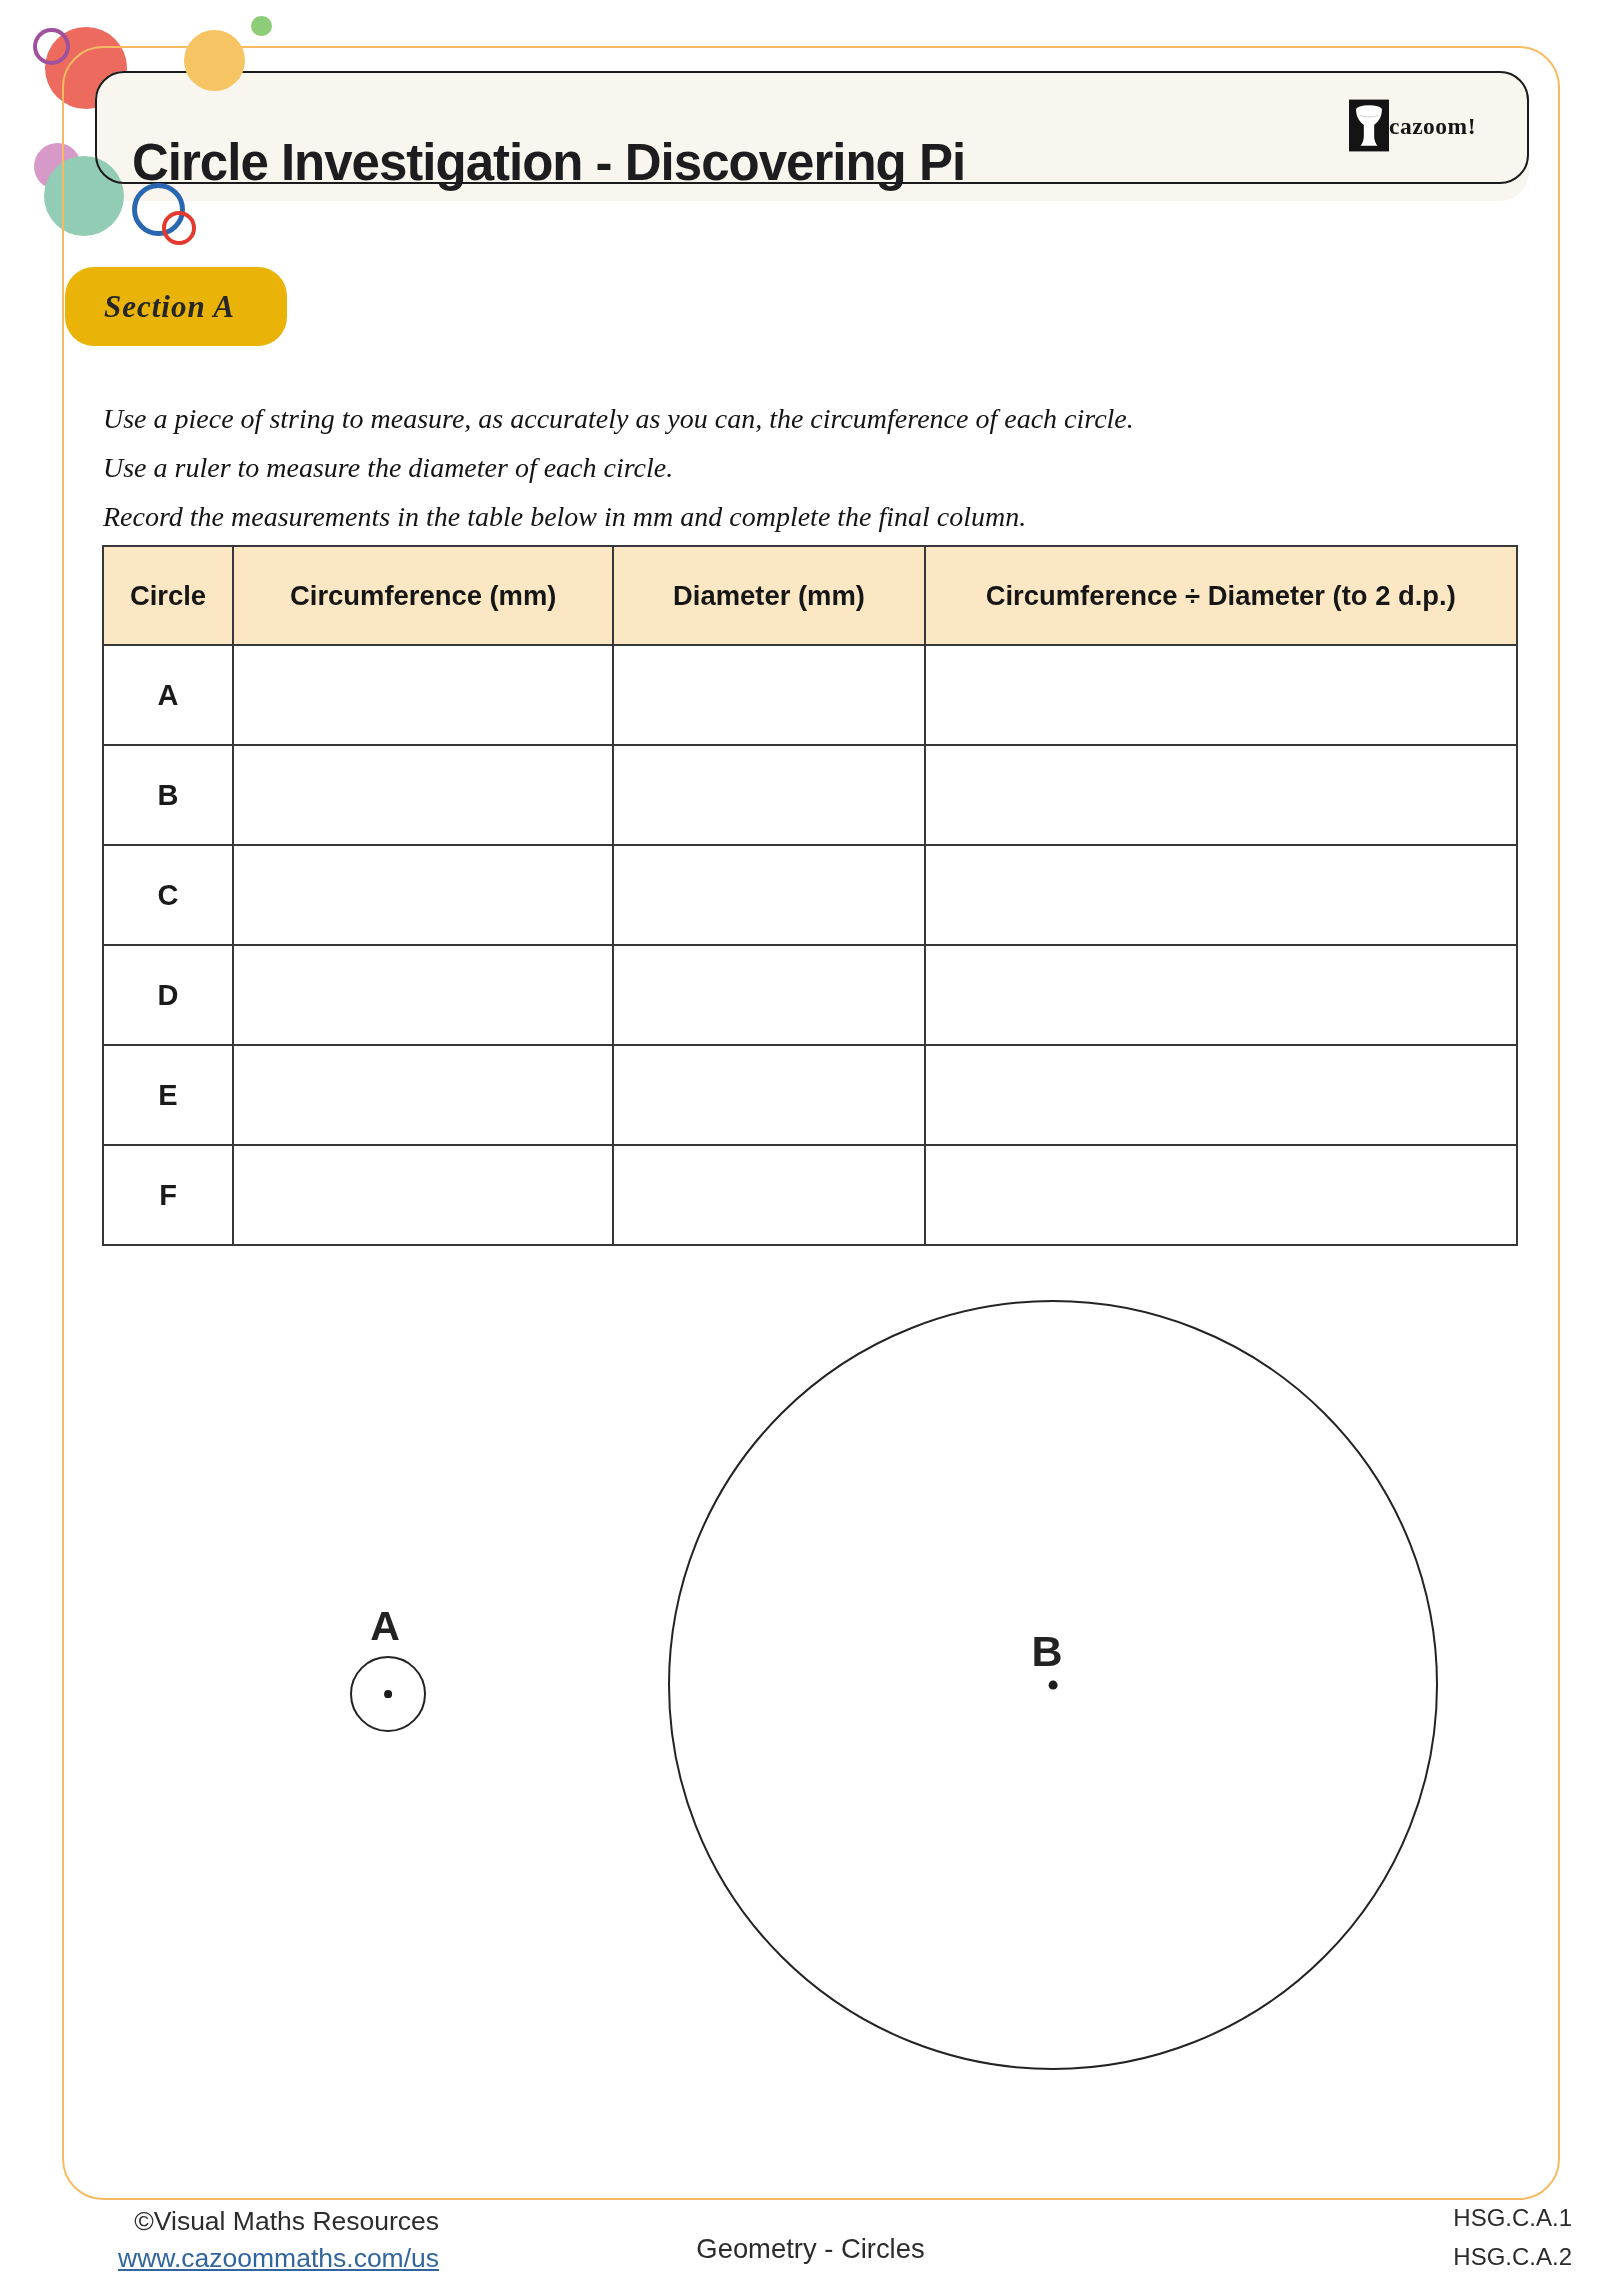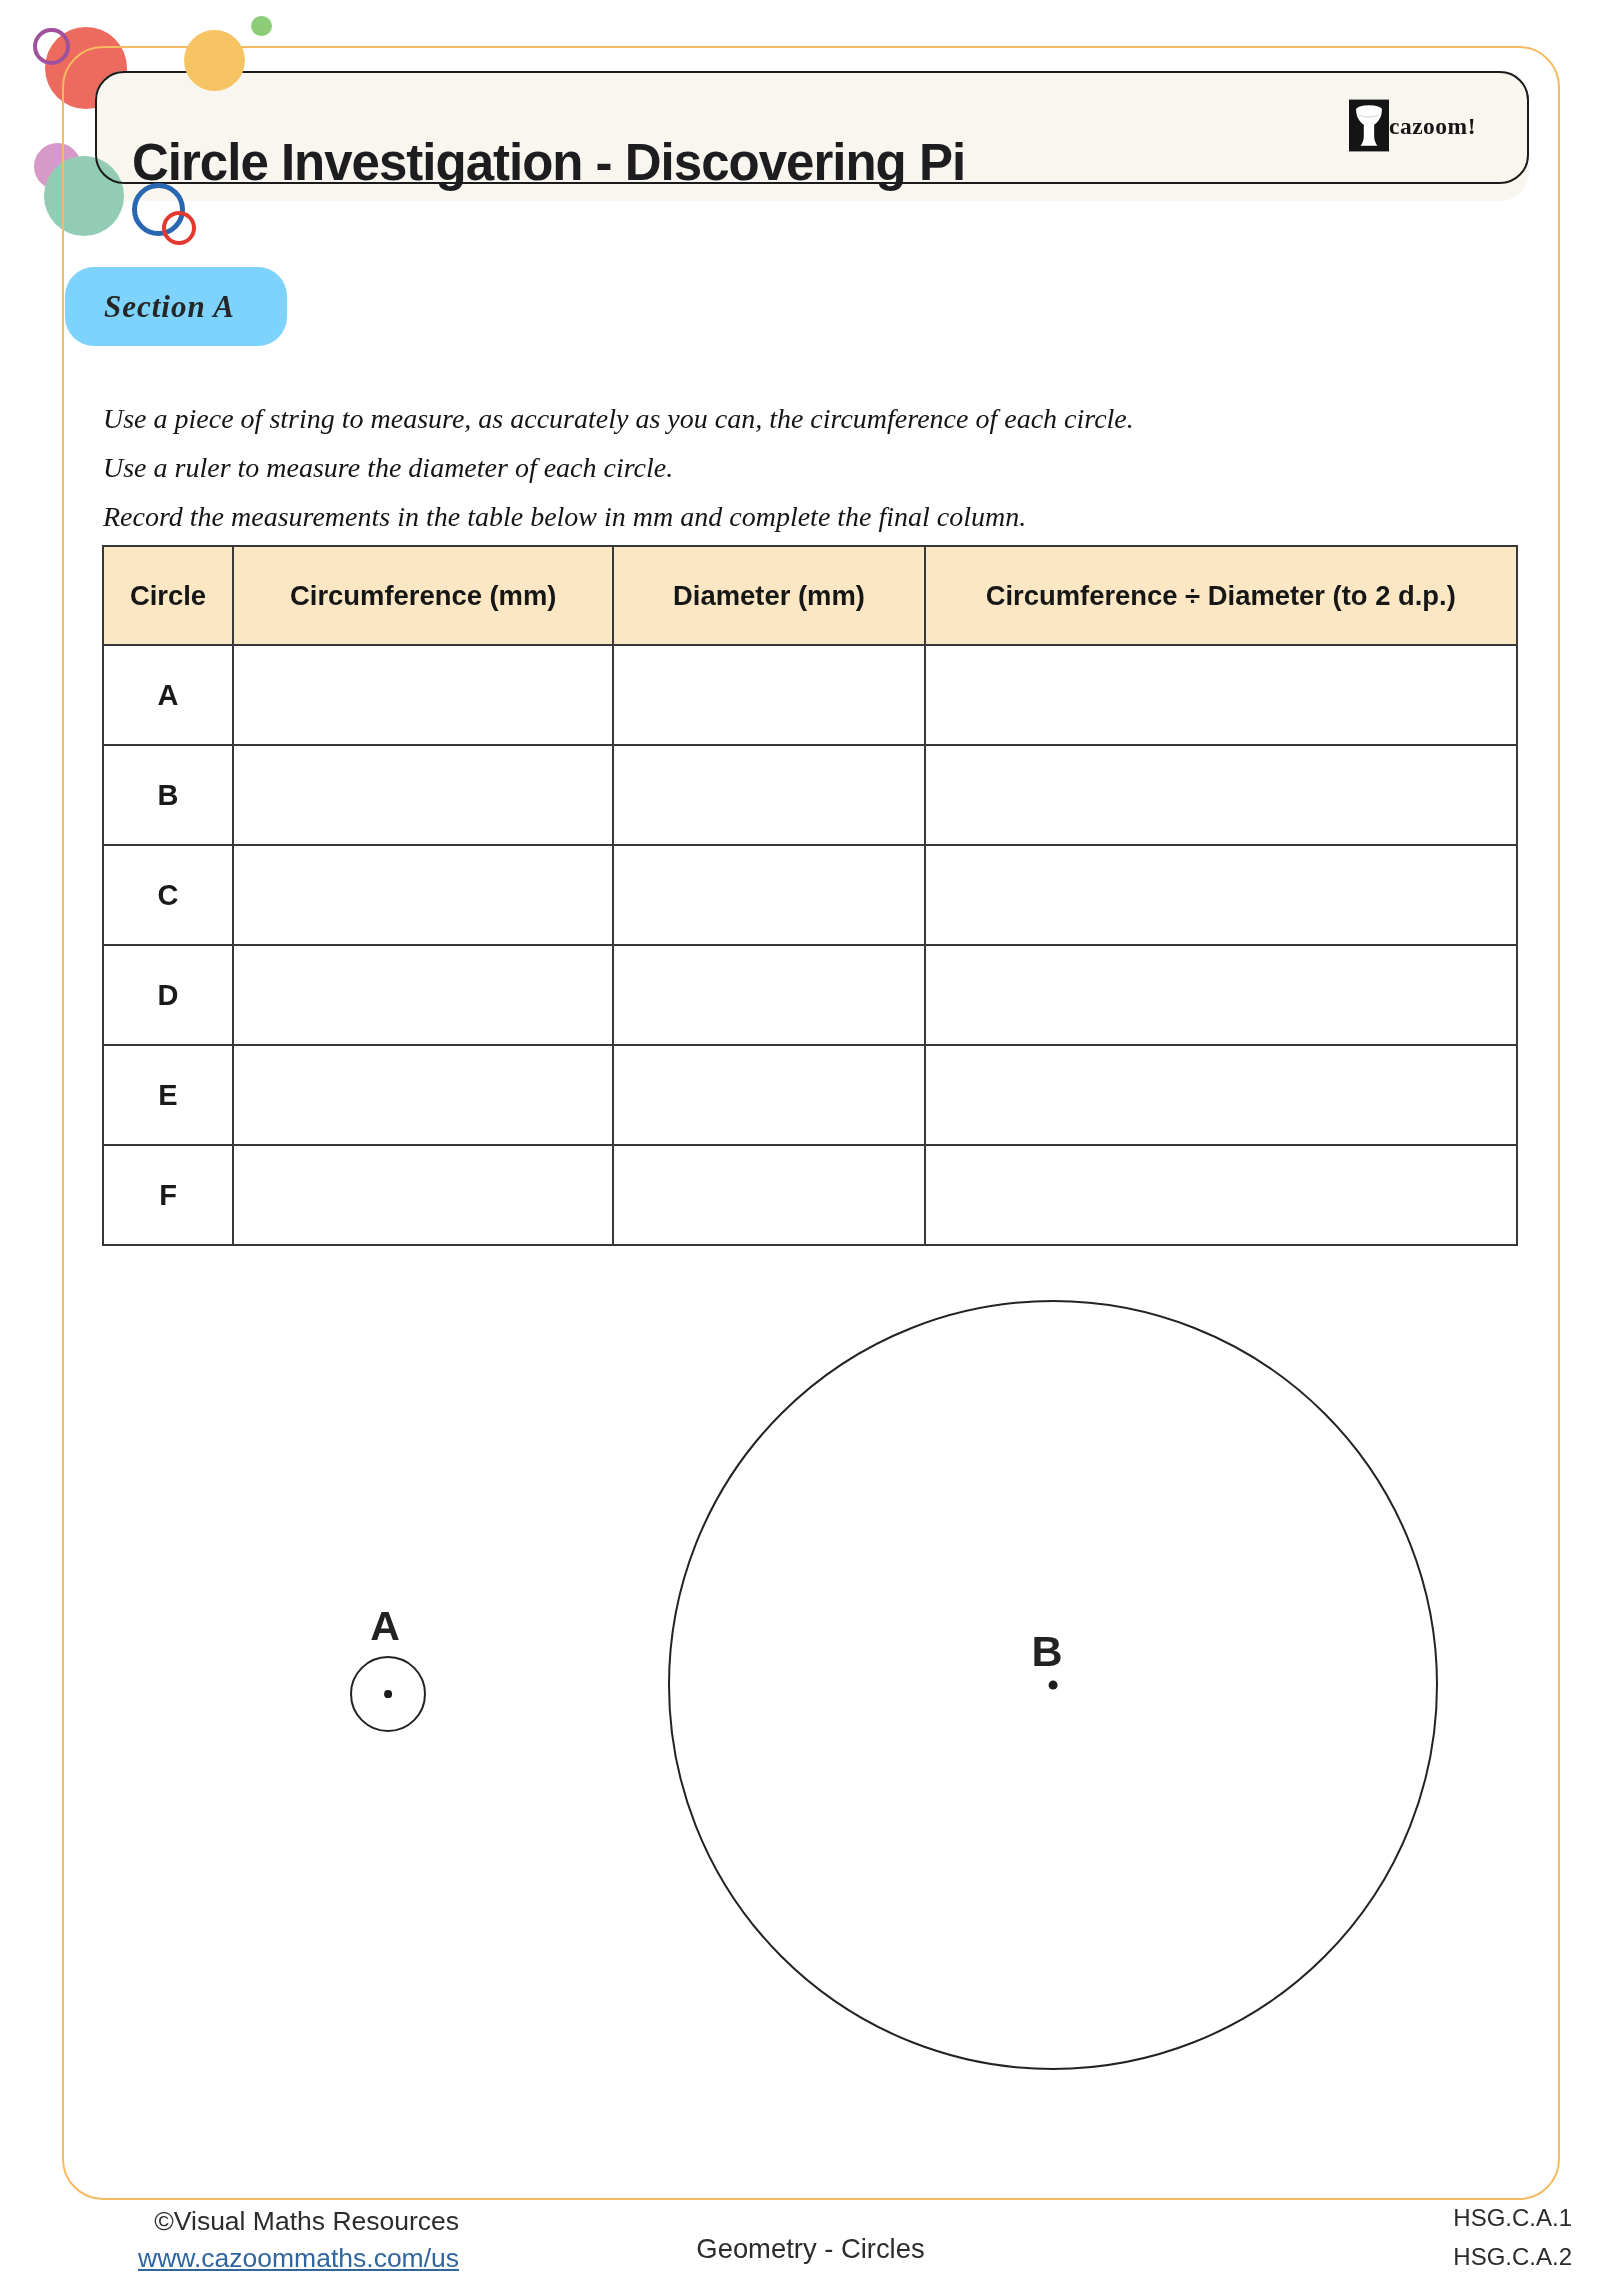--- a/index.html
+++ b/index.html
@@ -40,21 +40,21 @@
     display:flex;flex-direction:row;align-items:center;
   }
   .logo-square{width:53px;height:69px;display:block;}
   .logo-word{
     margin-top:2px;font-family:"Liberation Serif",serif;font-weight:bold;
     font-size:23.5px;color:#161616;letter-spacing:0.5px;
   }
   
   .section-pill{
     position:absolute;left:65px;top:267px;width:222px;height:79px;box-sizing:border-box;
-    background:#7dd3fc;border-radius:29px;display:flex;align-items:center;padding-left:39px;z-index:3;
+    background:#eab308;border-radius:29px;display:flex;align-items:center;padding-left:39px;z-index:3;
   }
   .section-pill span{
     font-family:"Liberation Serif",serif;font-style:italic;font-weight:bold;
     font-size:31px;color:#262626;letter-spacing:1px;
   }
   
   .instructions{position:absolute;left:103px;top:394px;z-index:3;}
   .instructions p{
     margin:0;font-family:"Liberation Serif",serif;font-style:italic;
     font-size:28px;line-height:49px;color:#141414;white-space:nowrap;
@@ -88,21 +88,21 @@
   .circle-b{left:668px;top:1300px;width:770px;height:770px;}
   .center-dot{
     position:absolute;left:50%;top:50%;transform:translate(-50%,-50%);
     width:8.8px;height:8.8px;border-radius:50%;background:#1d1d1d;
   }
   .circle-a .center-dot{width:7.8px;height:7.8px;}
   
   .footer-left{position:absolute;left:118px;top:2203px;z-index:3;text-align:right;}
   .footer-left .copyright{font-size:26.5px;color:#2c2c2c;line-height:37px;}
   .footer-left a.site-link{
-    font-size:26.5px;color:#30659f;text-decoration:underline;line-height:37px;cursor:pointer;margin-left:20px;
+    font-size:26.5px;color:#30659f;text-decoration:underline;line-height:37px;cursor:pointer;
   }
   .footer-center{
     position:absolute;left:50%;top:2233px;transform:translateX(-50%);
     font-size:27.4px;color:#2b2b2b;z-index:3;white-space:nowrap;
   }
   .footer-right{
     position:absolute;right:49px;top:2198px;text-align:right;
     font-size:24px;color:#2b2b2b;line-height:39px;z-index:3;
   }
 </style>

